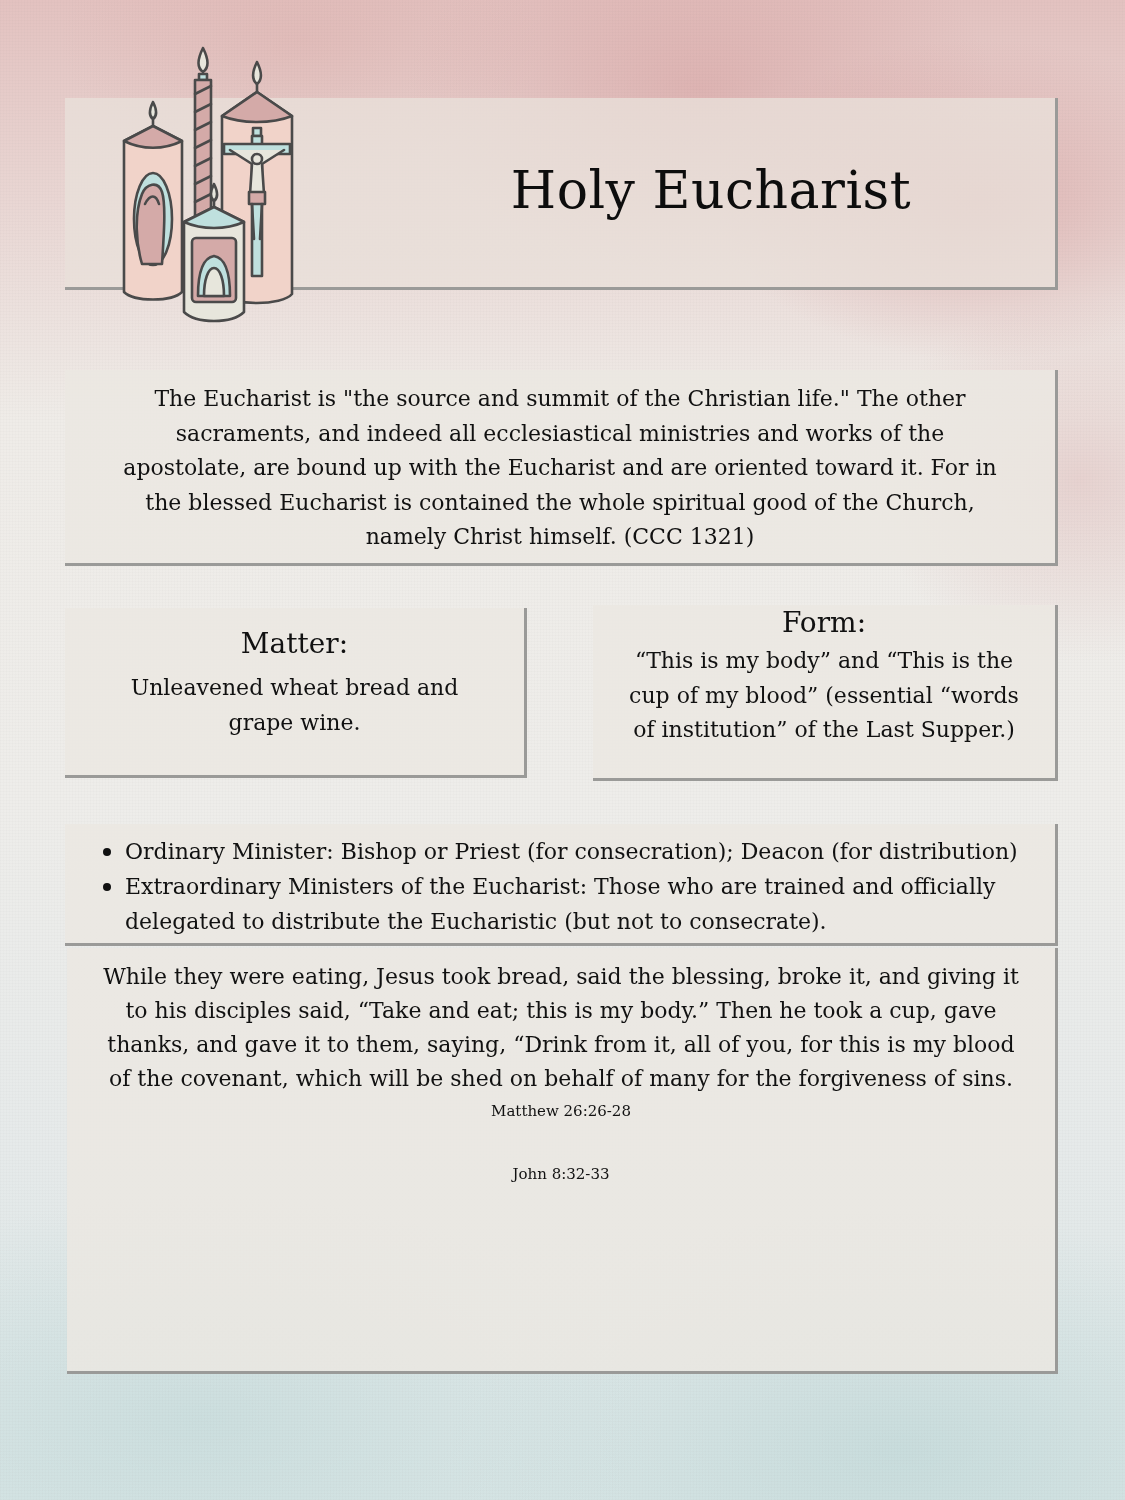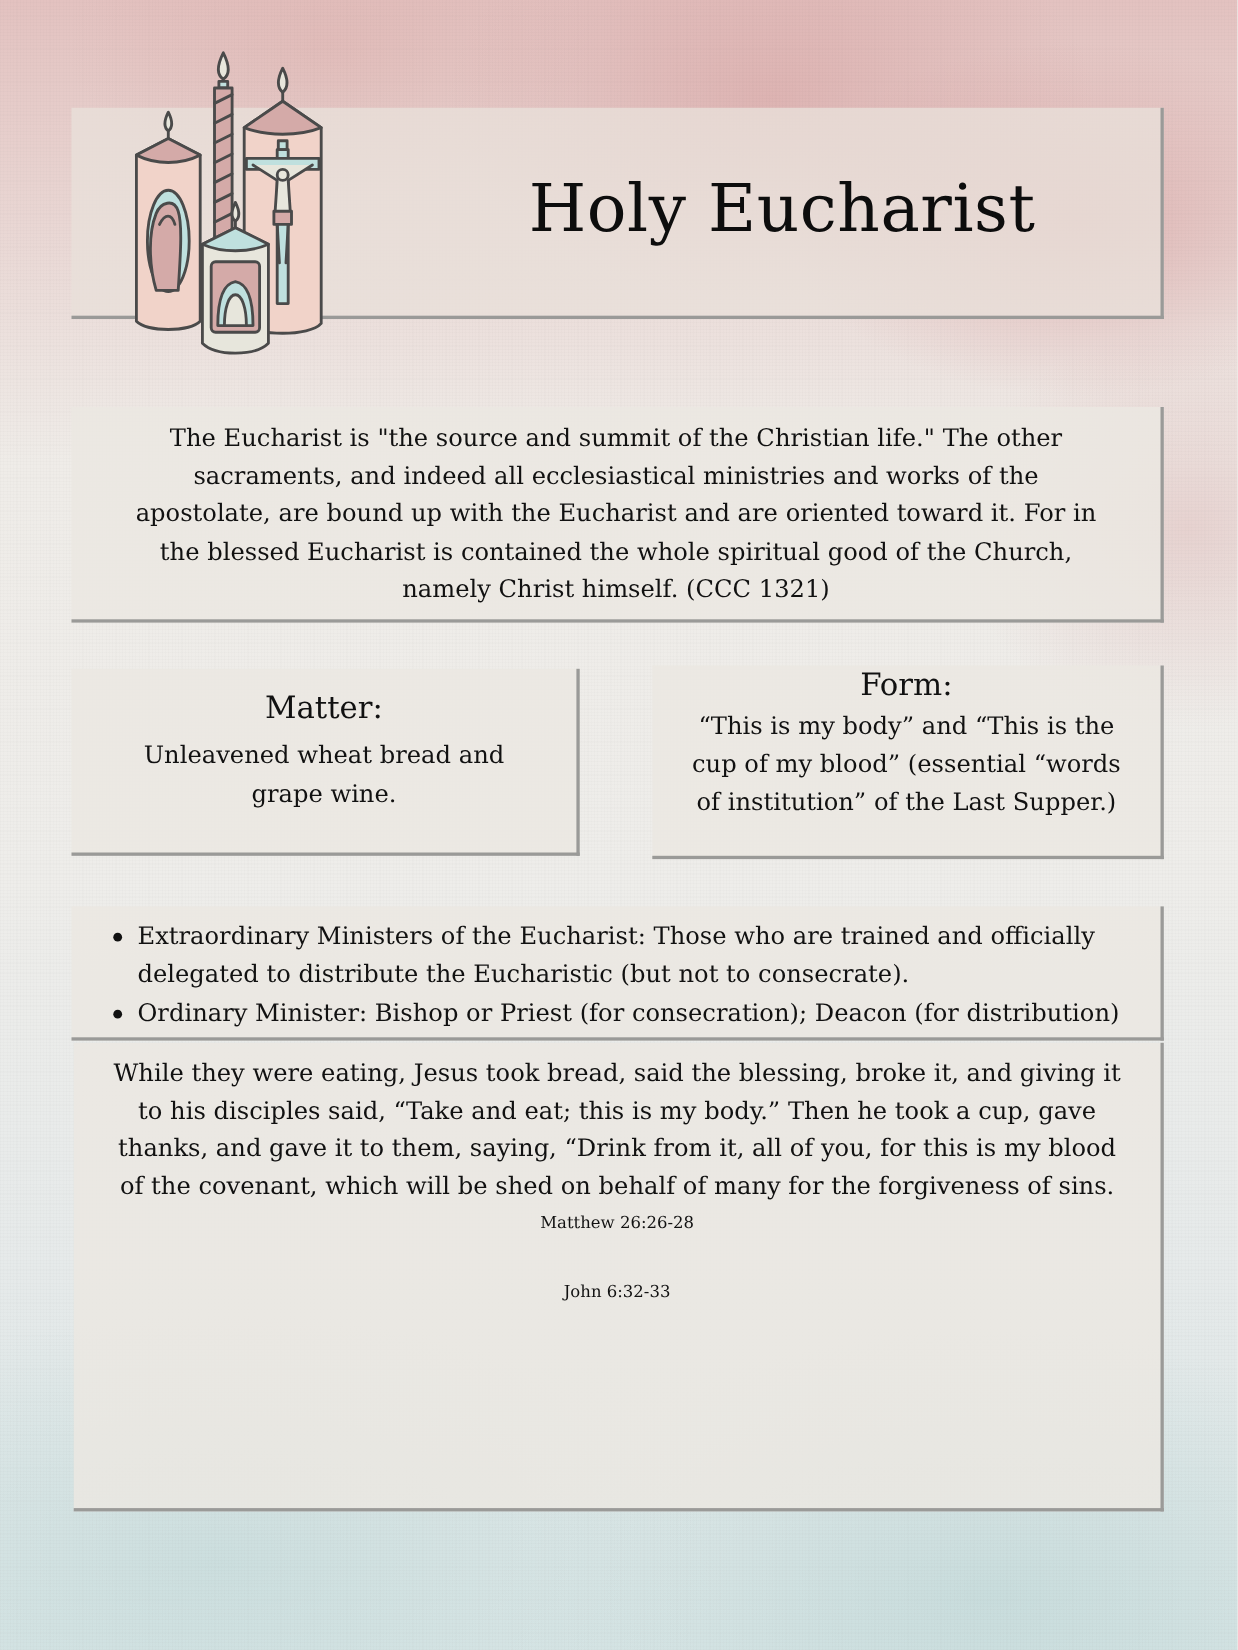--- a/index.html
+++ b/index.html
@@ -33,21 +33,21 @@
       position: absolute;
       background: rgba(235,232,226,0.85);
       border-right: 3px solid #9a9a98;
       border-bottom: 3px solid #9a9a98;
       box-sizing: border-box;
       text-align: center;
     }
     .title-box { left: 65px; top: 98px; width: 993px; height: 192px; background: rgba(232,224,218,0.8); }
     .title {
       position: absolute; left: 302px; right: 0; top: 42px;
-      font-size: 60px; line-height: 100px; text-align: center;
+      font-size: 52px; line-height: 100px; text-align: center;
       font-family: "DejaVu Serif", serif; color: #0d0d0d;
       letter-spacing: 0.5px;
     }
     .candles { position: absolute; left: 112px; top: 44px; width: 190px; height: 285px; }
     .intro-box { left: 65px; top: 370px; width: 993px; height: 196px; padding: 12px 50px 0 50px; }
     .intro-text { font-size: 22px; line-height: 34.5px; font-family: "DejaVu Serif", serif; }
     .matter-box { left: 65px; top: 608px; width: 462px; height: 170px; }
     .form-box { left: 593px; top: 605px; width: 465px; height: 176px; }
     .card-heading { font-size: 28px; line-height: 34px; margin-top: 1px; }
     .matter-box .card-heading { margin-top: 19px; }
@@ -129,23 +129,23 @@
   <div class="card-body">Unleavened wheat bread and grape wine.</div>
 </div>
 
 <div class="box form-box">
   <div class="card-heading">Form:</div>
   <div class="card-body">“This is my body” and “This is the cup of my blood” (essential “words of institution” of the Last Supper.)</div>
 </div>
 
 <div class="box ministers-box">
   <ul class="ministers-list">
+    <li>Ordinary Minister: Bishop or Priest (for consecration); Deacon (for distribution)</li>
     <li>Extraordinary Ministers of the Eucharist: Those who are trained and officially delegated to distribute the Eucharistic (but not to consecrate).</li>
-    <li>Ordinary Minister: Bishop or Priest (for consecration); Deacon (for distribution)</li>
   </ul>
 </div>
 
 <div class="box scripture-box">
   <div class="scripture-text">While they were eating, Jesus took bread, said the blessing, broke it, and giving it to his disciples said, “Take and eat; this is my body.” Then he took a cup, gave thanks, and gave it to them, saying, “Drink from it, all of you, for this is my blood of the covenant, which will be shed on behalf of many for the forgiveness of sins.</div>
   <div class="scripture-ref">Matthew 26:26-28</div>
   <div class="gap"></div>
-  <div class="scripture-ref">John 6:32-33</div>
+  <div class="scripture-ref">John 8:32-33</div>
 </div>
 
 </body></html>

